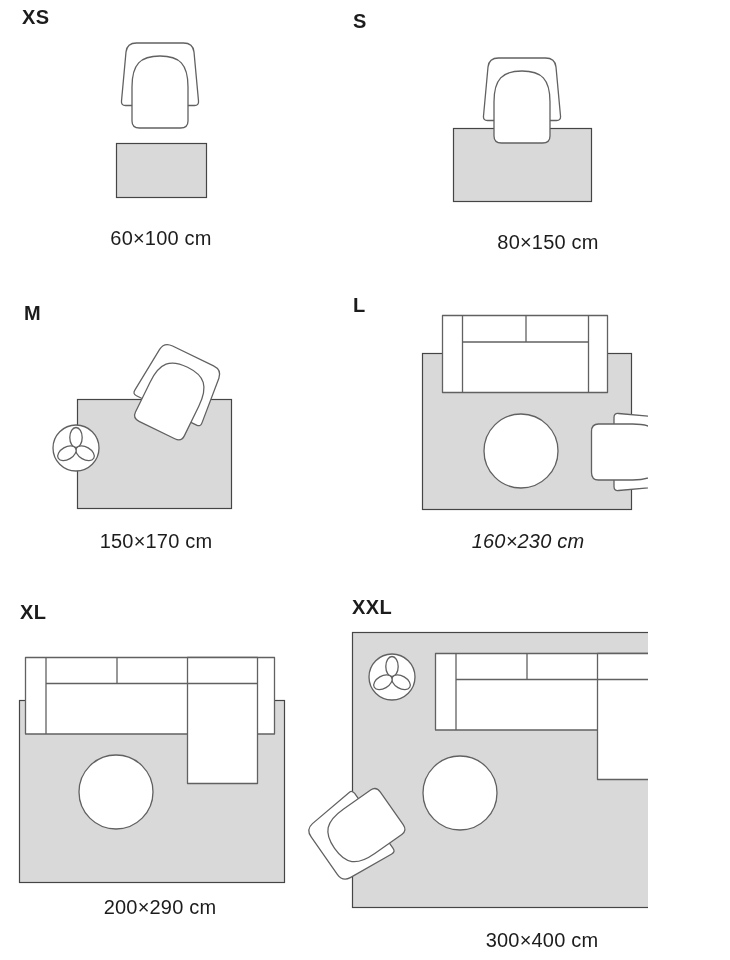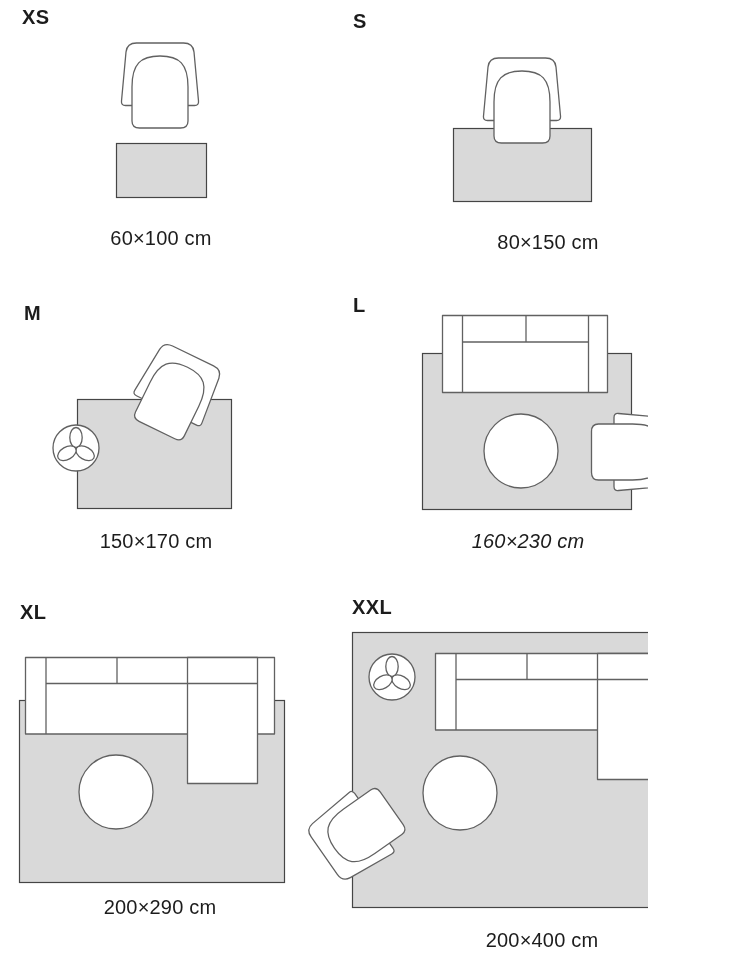--- a/index.html
+++ b/index.html
@@ -114,15 +114,15 @@
   <div class="size-label lbl-m">M</div>
   <div class="size-label lbl-l">L</div>
   <div class="size-label lbl-xl">XL</div>
   <div class="size-label lbl-xxl">XXL</div>
 
   <div class="dim-label dim-xs">60×100 cm</div>
   <div class="dim-label dim-s">80×150 cm</div>
   <div class="dim-label dim-m">150×170 cm</div>
   <div class="dim-label dim-l">160×230 cm</div>
   <div class="dim-label dim-xl">200×290 cm</div>
-  <div class="dim-label dim-xxl">200×400 cm</div>
+  <div class="dim-label dim-xxl">300×400 cm</div>
 
 </div>
 
 </body></html>

